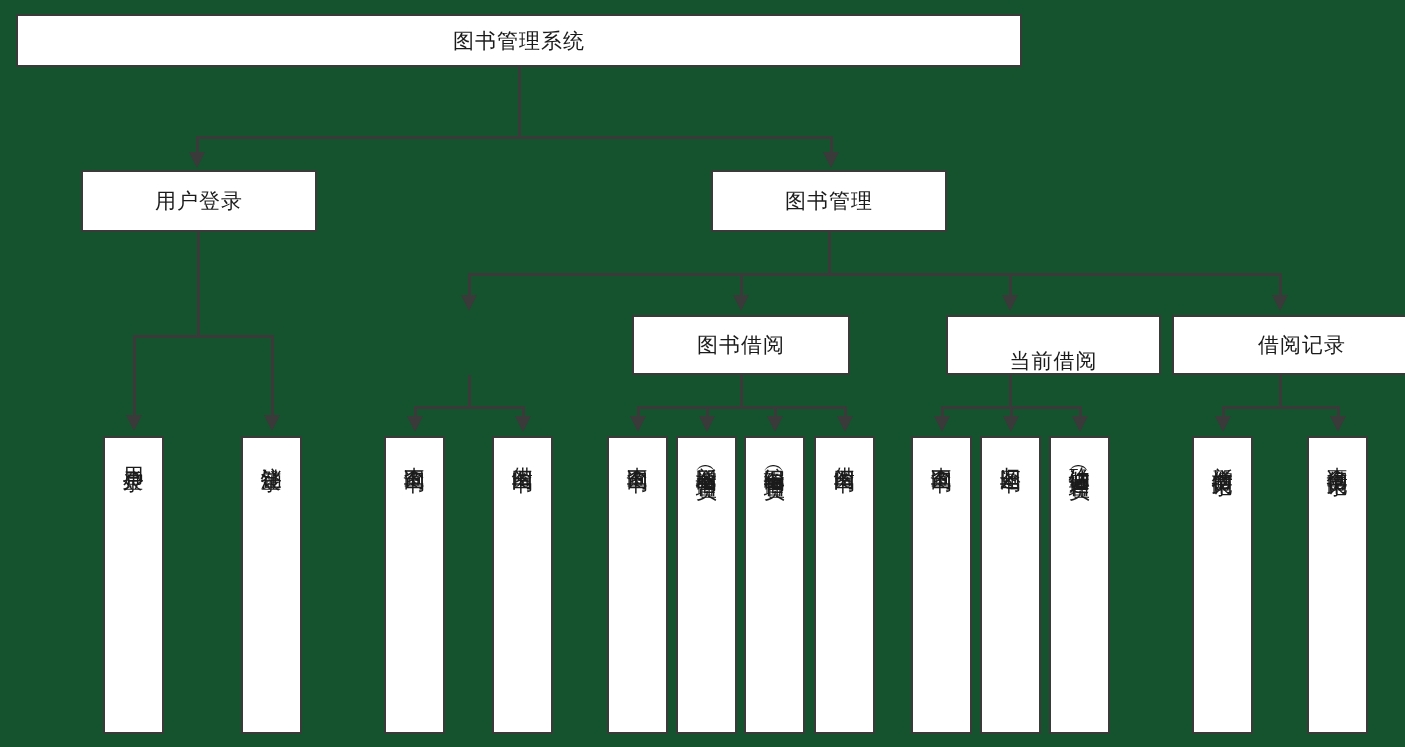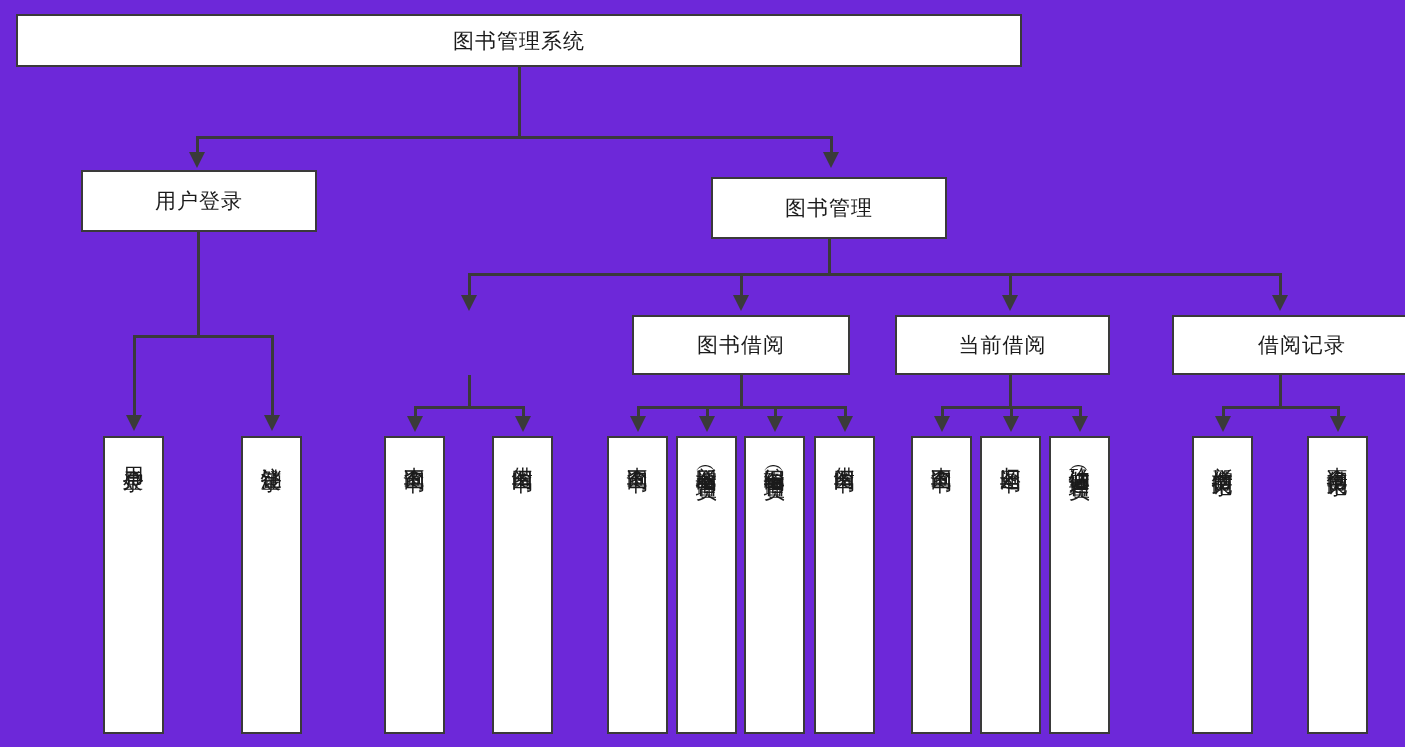--- a/index.html
+++ b/index.html
@@ -8,21 +8,21 @@
     padding: 0;
     background: #ffffff;
   }
   body {
     font-family: "Liberation Sans", "DejaVu Sans", sans-serif;
   }
   #canvas {
     position: relative;
     width: 1405px;
     height: 747px;
-    background: #6d28d9;
+    background: #14532d;
     overflow: hidden;
   }
   
   .node {
     position: absolute;
     box-sizing: border-box;
     border: 2.5px solid #3a3a3a;
     background: #ffffff;
     display: flex;
     align-items: center;
@@ -100,21 +100,21 @@
   <div class="vline" style="left:196px; top:136px; height:18px;"></div>
   <div class="arrow" style="left:189px; top:152px;"></div>
 
   <div class="vline" style="left:830px; top:136px; height:18px;"></div>
   <div class="arrow" style="left:823px; top:152px;"></div>
 
   <div class="node horiz" style="left:81px; top:170px; width:236px; height:62px;">
     <span>用户登录</span>
   </div>
 
-  <div class="node horiz" style="left:711px; top:177px; width:236px; height:62px;">
+  <div class="node horiz" style="left:711px; top:170px; width:236px; height:62px;">
     <span>图书管理</span>
   </div>
 
   <div class="vline" style="left:197px; top:232px; height:105px;"></div>
   <div class="hline" style="left:133px; top:335px; width:140px;"></div>
   <div class="vline" style="left:133px; top:335px; height:82px;"></div>
   <div class="arrow" style="left:126px; top:415px;"></div>
   <div class="vline" style="left:271px; top:335px; height:82px;"></div>
   <div class="arrow" style="left:264px; top:415px;"></div>
 
@@ -125,21 +125,21 @@
   <div class="vline" style="left:740px; top:273px; height:24px;"></div>
   <div class="arrow" style="left:733px; top:295px;"></div>
   <div class="vline" style="left:1009px; top:273px; height:24px;"></div>
   <div class="arrow" style="left:1002px; top:295px;"></div>
   <div class="vline" style="left:1279px; top:273px; height:24px;"></div>
   <div class="arrow" style="left:1272px; top:295px;"></div>
 
   <div class="node horiz" style="left:632px; top:315px; width:218px; height:60px;">
     <span>图书借阅</span>
   </div>
-  <div class="node horiz" style="left:895px; top:315px; width:215px; height:60px;">
+  <div class="node horiz" style="left:946px; top:315px; width:215px; height:60px;align-items:flex-end;">
     <span>当前借阅</span>
   </div>
   <div class="node horiz" style="left:1172px; top:315px; width:260px; height:60px;">
     <span>借阅记录</span>
   </div>
 
   <div class="vline" style="left:468px; top:375px; height:33px;"></div>
   <div class="hline" style="left:414px; top:406px; width:110px;"></div>
   <div class="vline" style="left:414px; top:406px; height:12px;"></div>
   <div class="arrow" style="left:407px; top:416px;"></div>

